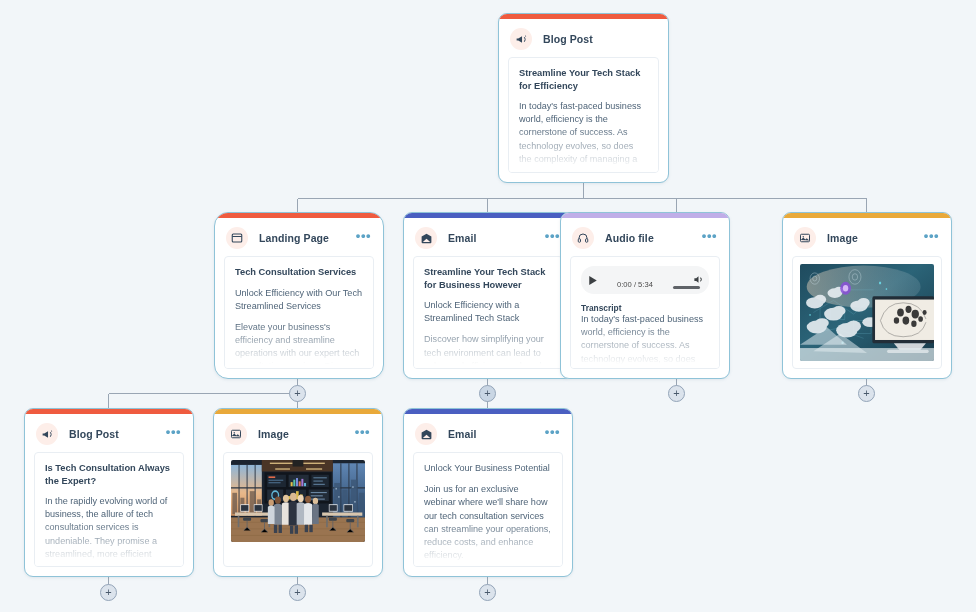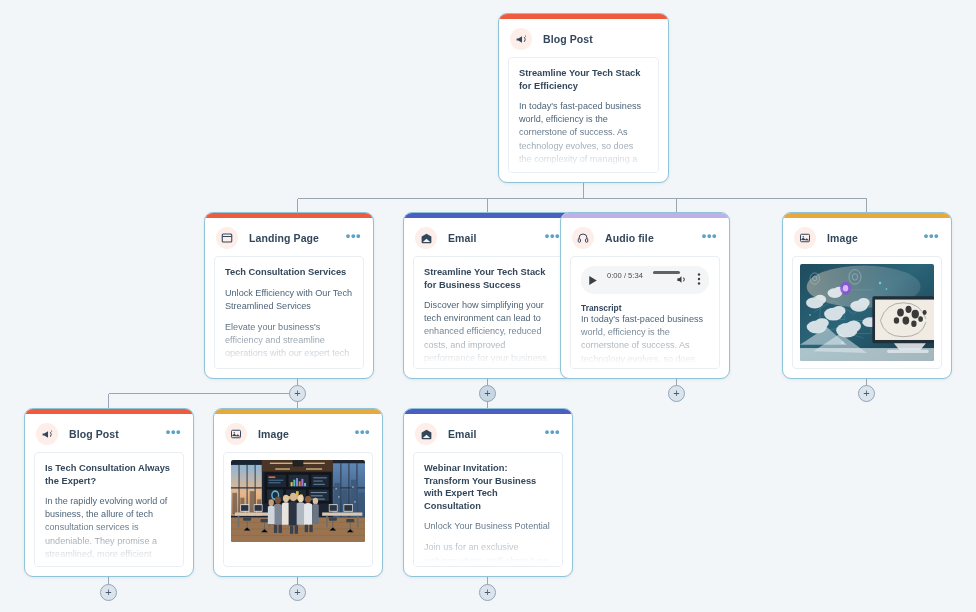--- a/index.html
+++ b/index.html
@@ -67,21 +67,21 @@
   .p  { font-size: 9.1px; color: #4f6478; line-height: 1.45; margin-bottom: 8px; }
   .lbl { font-size: 8.4px; font-weight: bold; color: #33475b; }
 
   
   .imgbody { margin: 0 9px 9px 9px; border:1px solid #e9eef3; border-radius:4px; background:#fff; padding:7px; flex:1 1 auto; overflow:hidden; }
   .thumb { width: 100%; height: 100%; border-radius: 2px; overflow: hidden; position: relative; }
   .thumb svg { display:block; width:100%; height:100%; }
 
   
   .player {
-    display: flex; align-items: flex-start; gap: 10px;
+    display: flex; align-items: flex-end; gap: 20px;
     background: #f4f5f6; border-radius: 13px;
     padding: 5px 8px; margin-bottom: 9px;
   }
   .player .ptime { font-size: 7.6px; color: #4a4a4a; white-space: nowrap; }
   .track { position: relative; width: 58px; height: 3px; background: #dcdcdc; border-radius: 2px; }
   .track .fill { position: absolute; left:0; top:0; height:3px; width: 27px; background:#5f6368; border-radius:2px; }
 
   
   .plus {
     position: absolute; width: 17px; height: 17px; border-radius: 50%;
@@ -135,21 +135,21 @@
       </span>
       <span class="title">Blog Post</span>
     </div>
     <div class="body">
       <div class="h1">Streamline Your Tech Stack for Efficiency</div>
       <div class="p">In today's fast-paced business world, efficiency is the cornerstone of success. As technology evolves, so does the complexity of managing a business's tech stack. This complexity can lead to increased costs, slower performance, and operational challenges. However,</div>
       <div class="fade"></div>
     </div>
   </div>
 
-  <div class="card" style="left:204px; top:212px; width:170px; height:167px;">
+  <div class="card" style="left:214px; top:212px; width:170px; height:167px;border-radius:14px;">
     <div class="accent" style="background:#ef5b3f"></div>
     <div class="hdr">
       <span class="badge">
         <svg width="12" height="12" viewBox="0 0 24 24" fill="none" stroke="#33475b" stroke-width="2.2">
           <rect x="2.5" y="4" width="19" height="16" rx="2"></rect>
           <path d="M2.5 9h19"></path>
         </svg>
       </span>
       <span class="title">Landing Page</span>
       <span class="dots">•••</span>
@@ -168,21 +168,22 @@
       <span class="badge">
         <svg width="13" height="13" viewBox="0 0 24 24" fill="#33475b">
           <path d="M3 8.2 12 3l9 5.2V19a1.6 1.6 0 0 1-1.6 1.6H4.6A1.6 1.6 0 0 1 3 19V8.2z"></path>
           <path d="M5.2 18.4 12 12.6l6.8 5.8H5.2z" fill="#fdeee9"></path>
         </svg>
       </span>
       <span class="title">Email</span>
       <span class="dots">•••</span>
     </div>
     <div class="body">
-      <div class="h1">Streamline Your Tech Stack for Business Success</div>
+      <div class="h1">Streamline Your Tech Stack for Business However</div>
+      <div class="p">Unlock Efficiency with a Streamlined Tech Stack</div>
       <div class="p">Discover how simplifying your tech environment can lead to enhanced efficiency, reduced costs, and improved performance for your business.</div>
       <div class="fade"></div>
     </div>
   </div>
 
   <div class="card" style="left:560px; top:212px; width:170px; height:167px;">
     <div class="accent" style="background:#c0aee8"></div>
     <div class="hdr">
       <span class="badge">
         <svg width="12" height="12" viewBox="0 0 24 24" fill="none" stroke="#33475b" stroke-width="2">
@@ -532,21 +533,20 @@
       <span class="badge">
         <svg width="13" height="13" viewBox="0 0 24 24" fill="#33475b">
           <path d="M3 8.2 12 3l9 5.2V19a1.6 1.6 0 0 1-1.6 1.6H4.6A1.6 1.6 0 0 1 3 19V8.2z"></path>
           <path d="M5.2 18.4 12 12.6l6.8 5.8H5.2z" fill="#fdeee9"></path>
         </svg>
       </span>
       <span class="title">Email</span>
       <span class="dots">•••</span>
     </div>
     <div class="body">
-      <div class="h1">Webinar Invitation: Transform Your Business with Expert Tech Consultation</div>
       <div class="p">Unlock Your Business Potential</div>
       <div class="p">Join us for an exclusive webinar where we'll share how our tech consultation services can streamline your operations, reduce costs, and enhance efficiency.</div>
       <div class="fade"></div>
     </div>
   </div>
 
   <div class="plus" style="left:289px; top:385px;">
       <span>+</span>
     </div>
   <div class="plus hot" style="left:479px; top:385px;">

